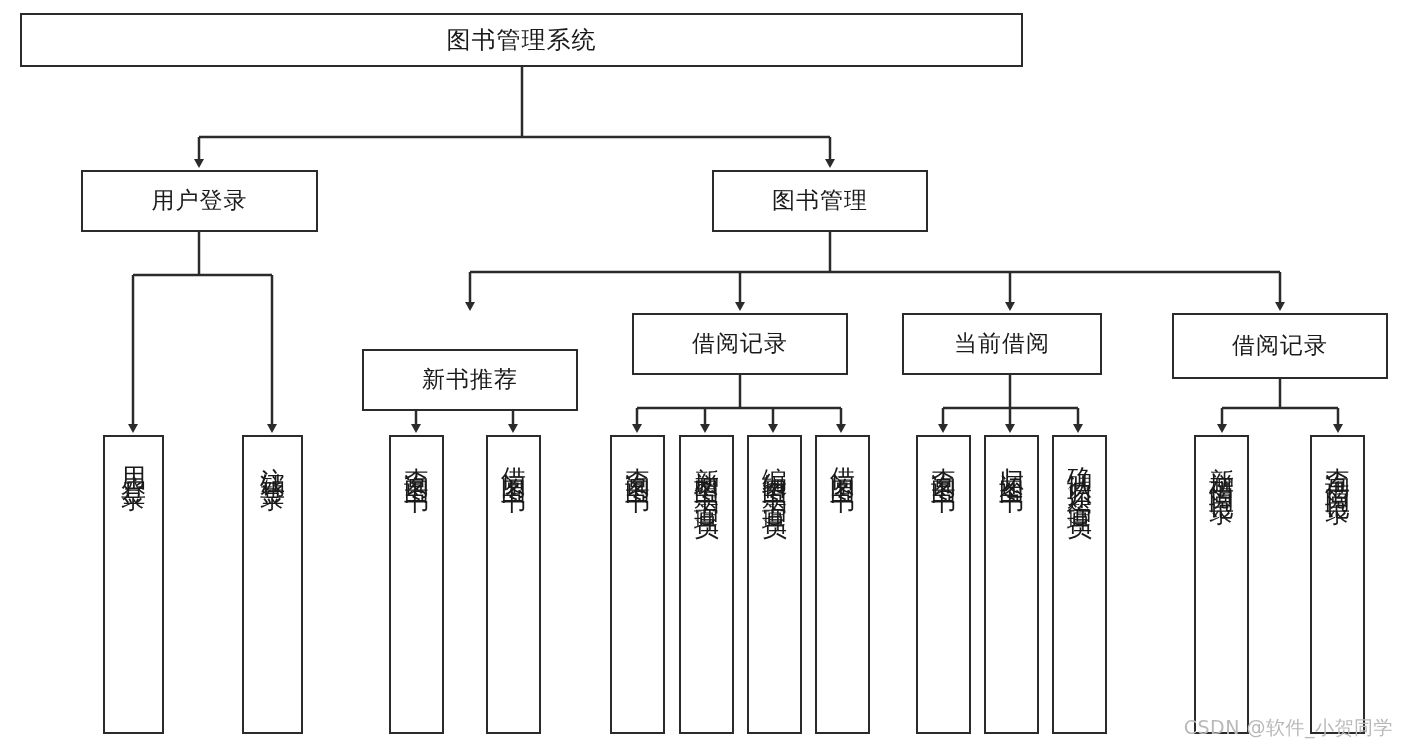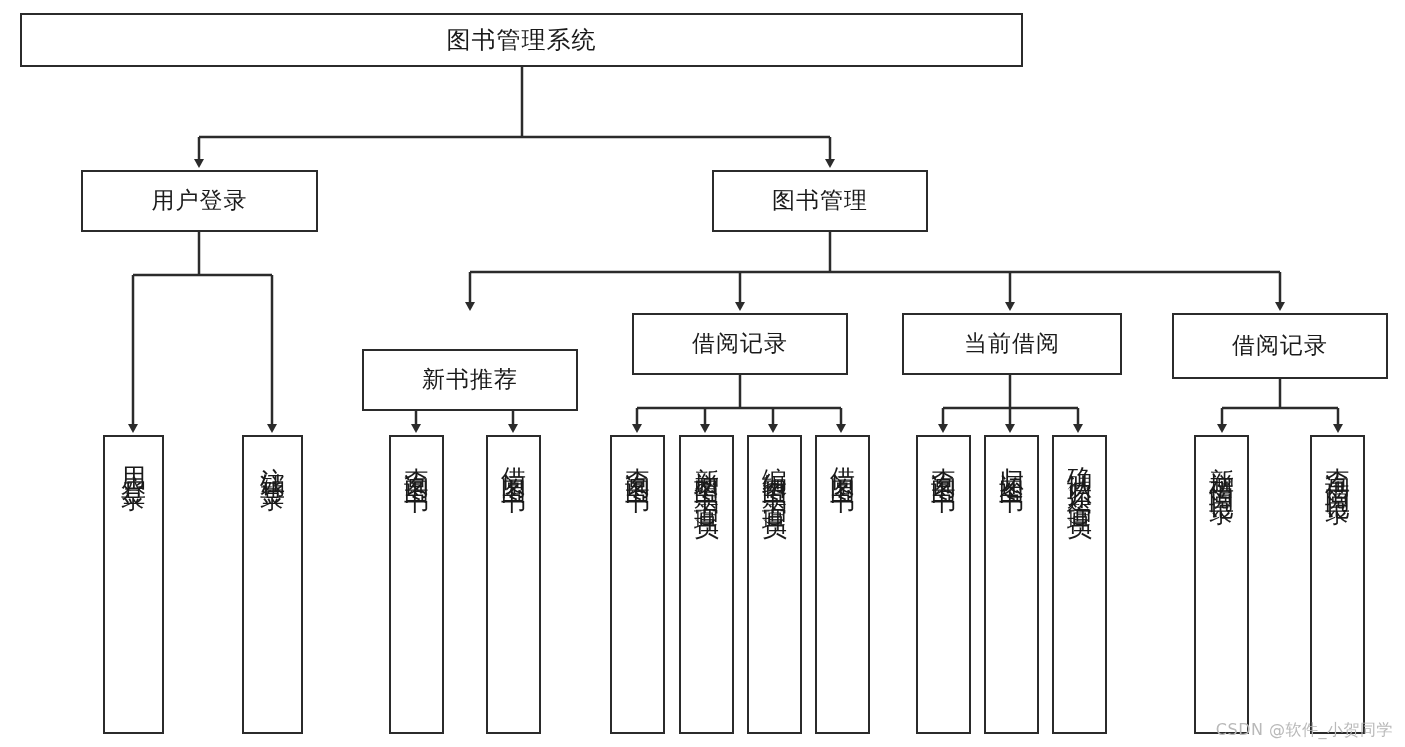--- a/index.html
+++ b/index.html
@@ -52,21 +52,21 @@
     writing-mode:vertical-rl;
     text-orientation:upright;
     font-size:25px;
     letter-spacing:7px;
     line-height:1;
     margin-top:4px;
   }
   .watermark{
     position:absolute;
     right:12px;bottom:6px;
-    font-size:16px;
+    font-size:19px;
     color:#b9b9b9;
     letter-spacing:0.5px;
     z-index:5;
     white-space:nowrap;
     font-family:"DejaVu Sans","Liberation Sans",sans-serif;
   }
 </style>
 </head>
 <body>
 
@@ -132,21 +132,21 @@
   <div class="node horiz" style="left:712px;top:170px;width:216px;height:62px;">
     <span class="lbl">图书管理</span>
   </div>
 
   <div class="node horiz" style="left:362px;top:313px;width:216px;height:62px;margin-top:36px;">
     <span class="lbl">新书推荐</span>
   </div>
   <div class="node horiz" style="left:632px;top:313px;width:216px;height:62px;">
     <span class="lbl">借阅记录</span>
   </div>
-  <div class="node horiz" style="left:902px;top:313px;width:220px;height:62px;">
+  <div class="node horiz" style="left:902px;top:313px;width:200px;height:62px;">
     <span class="lbl">当前借阅</span>
   </div>
   <div class="node horiz" style="left:1172px;top:313px;width:216px;height:66px;">
     <span class="lbl">借阅记录</span>
   </div>
 
   <div class="node vert" style="left:103px;top:435px;width:61px;height:299px;">
     <span class="lbl">用户登录</span>
   </div>
   <div class="node vert" style="left:242px;top:435px;width:61px;height:299px;">

